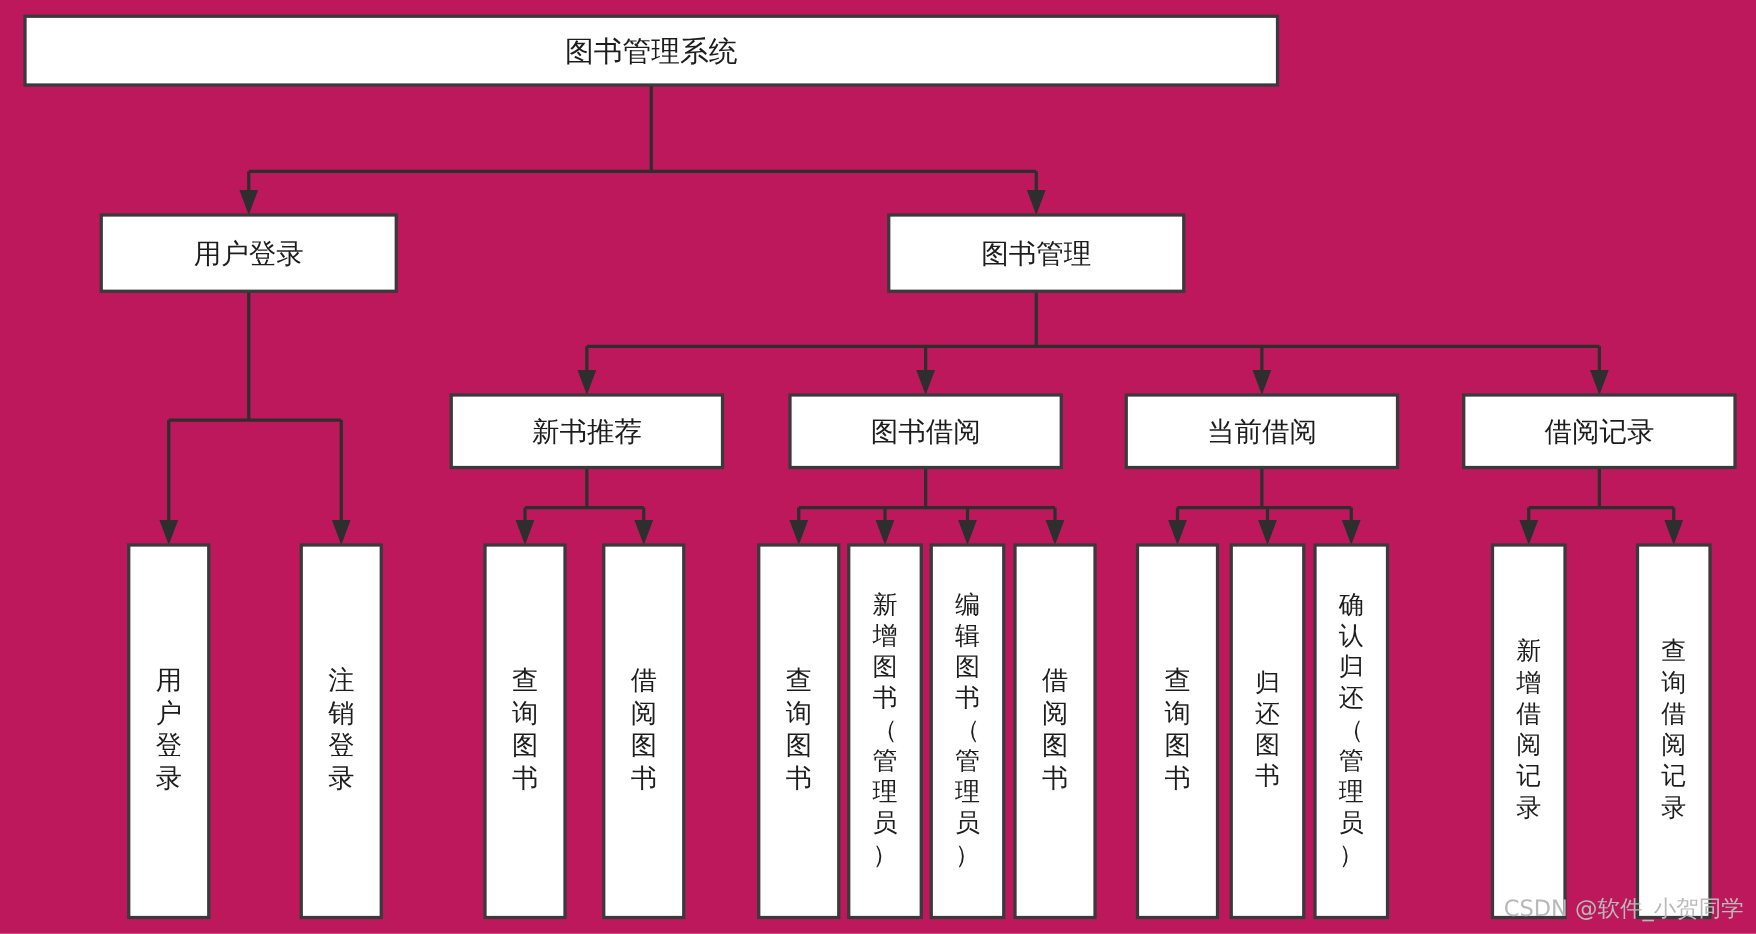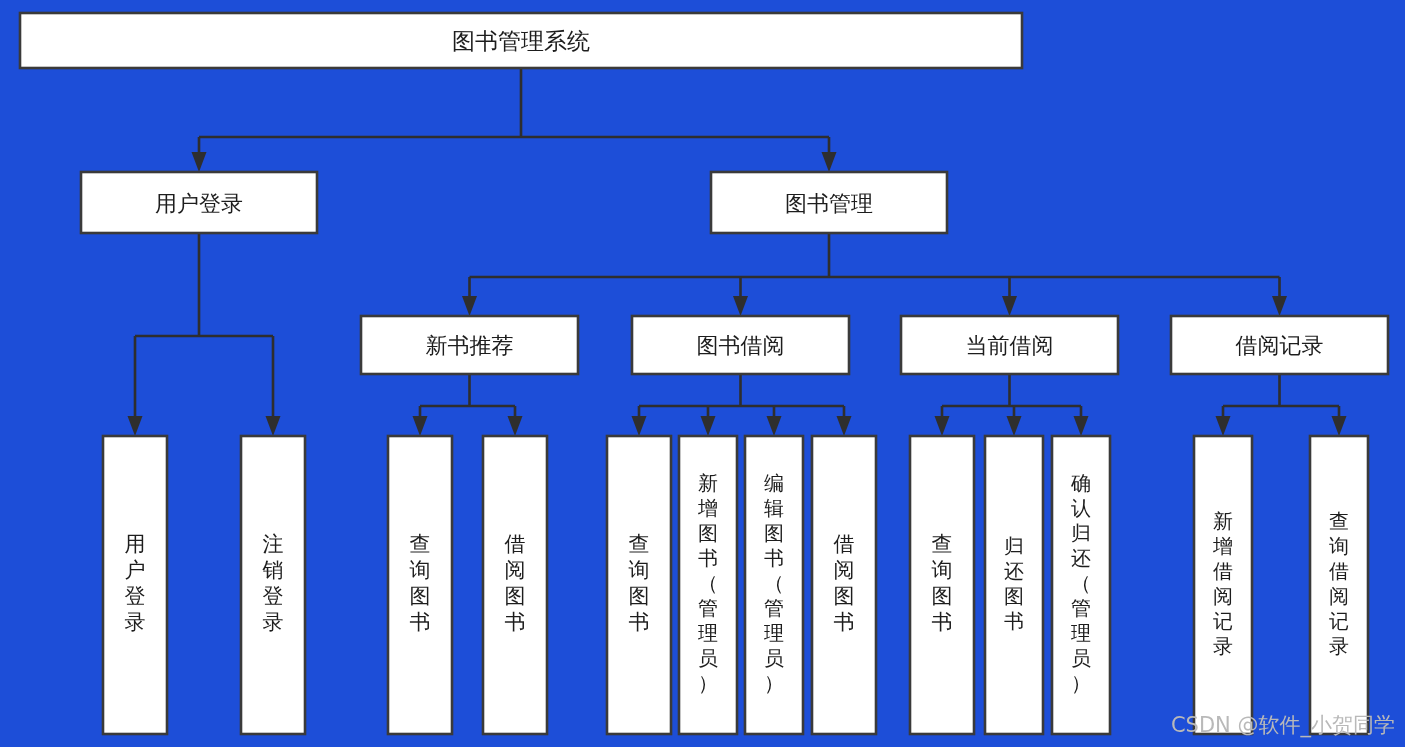--- a/index.html
+++ b/index.html
@@ -11,21 +11,21 @@
   body {
     width: 1405px;
     height: 747px;
     overflow: hidden;
     font-family: "DejaVu Sans", "Liberation Sans", sans-serif;
   }
   #diagram-root {
     position: relative;
     width: 1405px;
     height: 747px;
-    background: #1d4ed8;
+    background: #be185d;
   }
   svg#tree-svg {
     position: absolute;
     left: 0;
     top: 0;
     width: 1405px;
     height: 747px;
     display: block;
   }
   .node-rect {
@@ -46,21 +46,21 @@
   }
   .arrow-head {
     fill: #2e2e2e;
     stroke: none;
   }
   .watermark {
     position: absolute;
     right: 10px;
     bottom: 8px;
     font-family: "DejaVu Sans", "Liberation Sans", sans-serif;
-    font-size: 21px;
+    font-size: 18px;
     color: #b9b9b9;
     white-space: nowrap;
     pointer-events: none;
     user-select: none;
   }
 </style>
 </head>
 <body>
 
 <div id="diagram-root">

